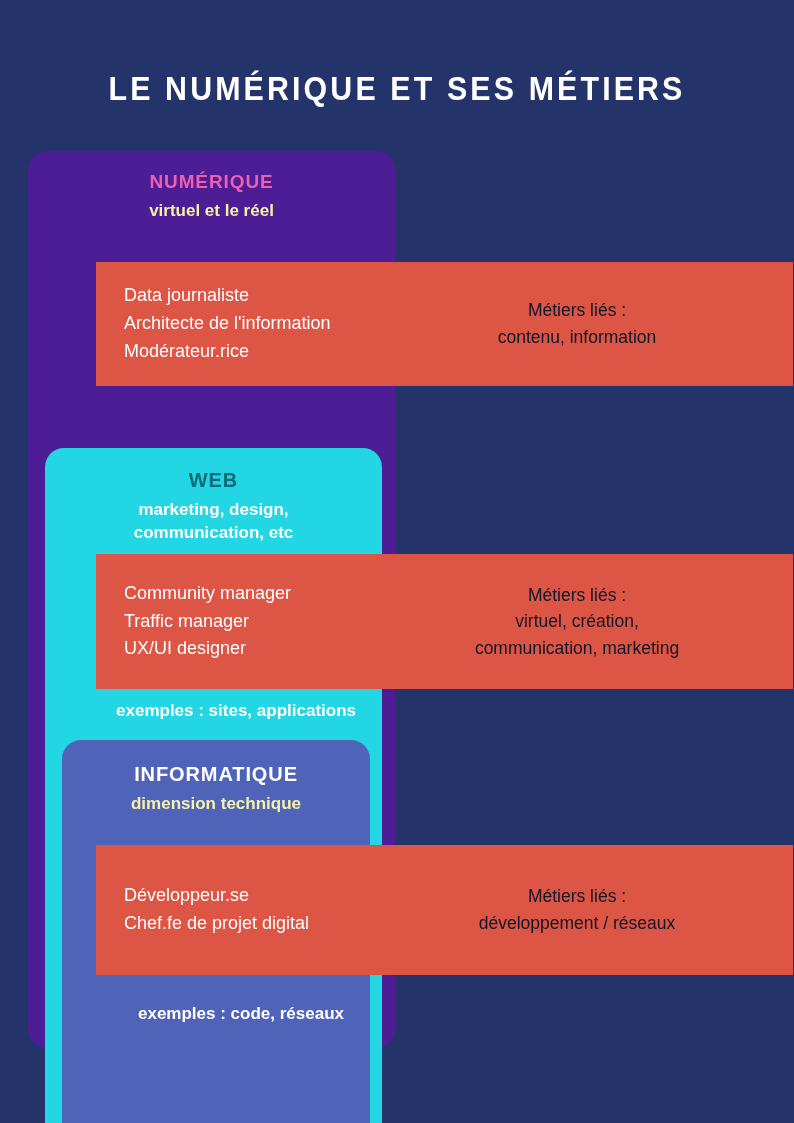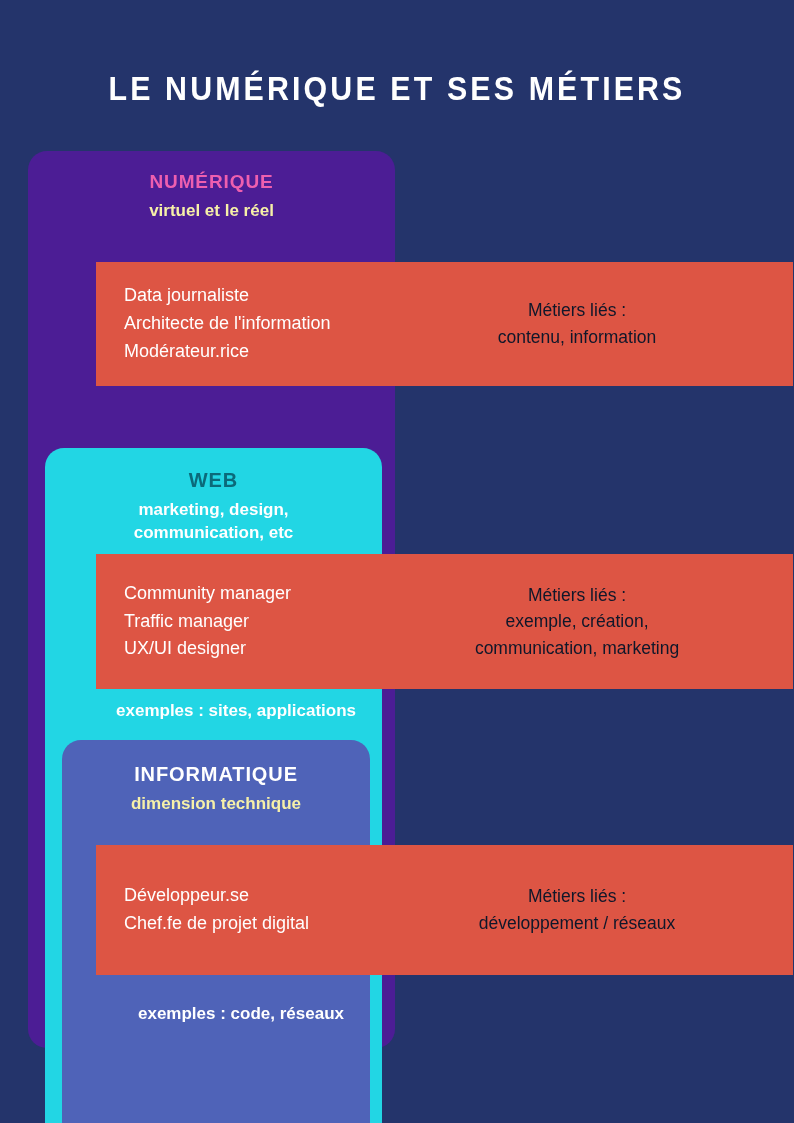--- a/index.html
+++ b/index.html
@@ -201,21 +201,21 @@
 </div>
 
 <div class="ribbon ribbon-2">
   <div class="ribbon-jobs">
       <div>Community manager</div>
       <div>Traffic manager</div>
       <div>UX/UI designer</div>
     </div>
   <div class="ribbon-related">
       <div>Métiers liés :</div>
-      <div>exemple, création,</div>
+      <div>virtuel, création,</div>
       <div>communication, marketing</div>
     </div>
 </div>
 
 <div class="ribbon ribbon-3">
   <div class="ribbon-jobs">
       <div>Développeur.se</div>
       <div>Chef.fe de projet digital</div>
     </div>
   <div class="ribbon-related">

